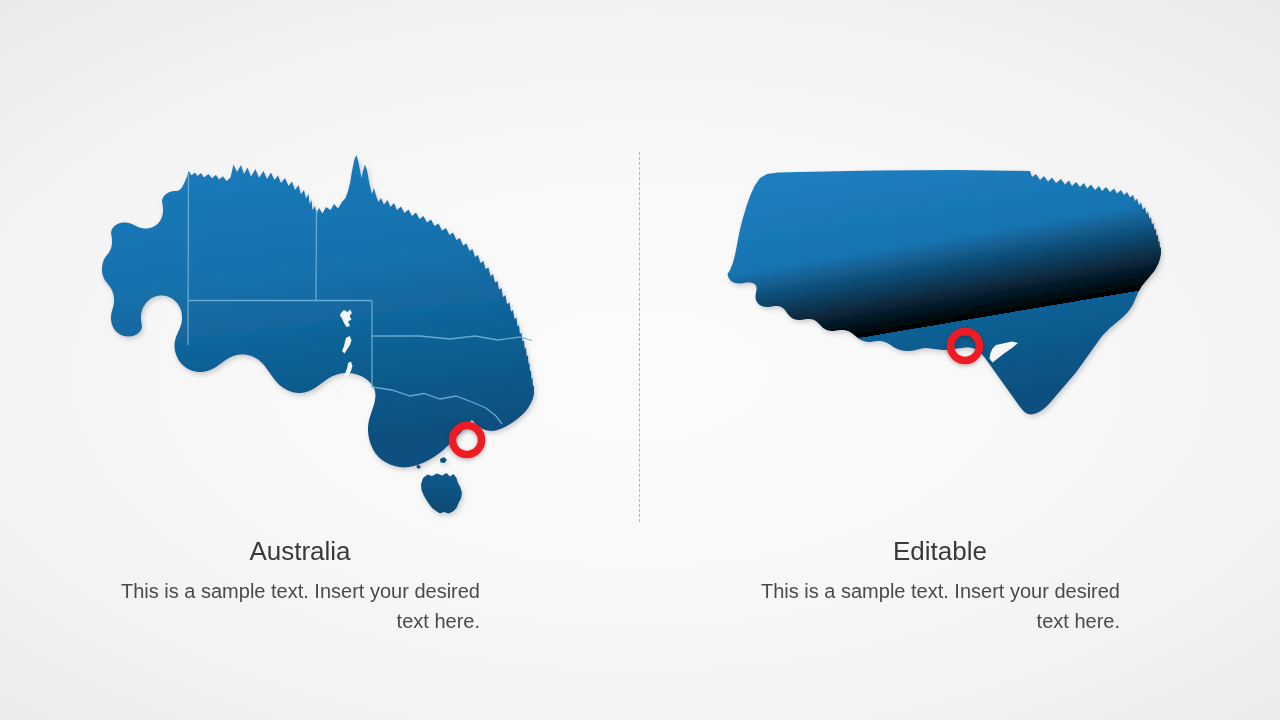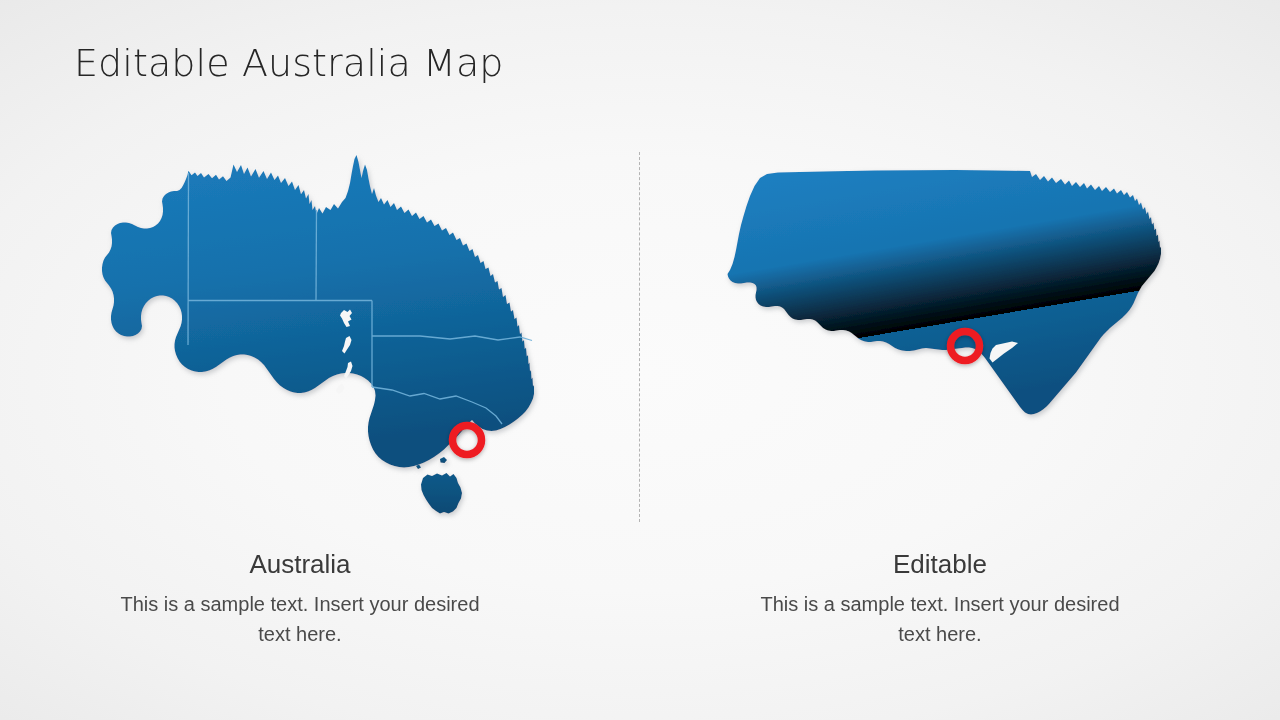--- a/index.html
+++ b/index.html
@@ -84,41 +84,41 @@
     top: 386px;
     width: 560px;
     text-align: center;
   }
   .caption-title {
     font-family: "Liberation Sans", sans-serif;
     font-size: 26px;
     font-weight: 400;
     color: #3a3a3a;
     line-height: 1.2;
-    margin: 13px 0 10px 0;
+    margin: 0 0 10px 0;
   }
   .caption-body {
     font-family: "Liberation Sans", sans-serif;
     font-size: 20px;
     font-weight: 400;
     color: #4a4a4a;
     line-height: 1.48;
     margin: 0 auto;
     width: 360px;
+    text-align: right;
   }
 
   
   .marker-ring { fill: none; }
 </style>
 </head>
 <body>
 
 <div class="slide">
 
-  <div class="slide-title">Editable Australia Map</div>
 
   <div class="divider"></div>
 
   <div class="panel panel-left">
 
     <div class="map-stage">
       <svg viewBox="0 0 560 390" xmlns="http://www.w3.org/2000/svg" aria-hidden="true">
         <defs>
           <linearGradient id="auGrad" x1="0" y1="0" x2="0.18" y2="1">
             <stop offset="0%" stop-color="#1c7cbd"></stop>

